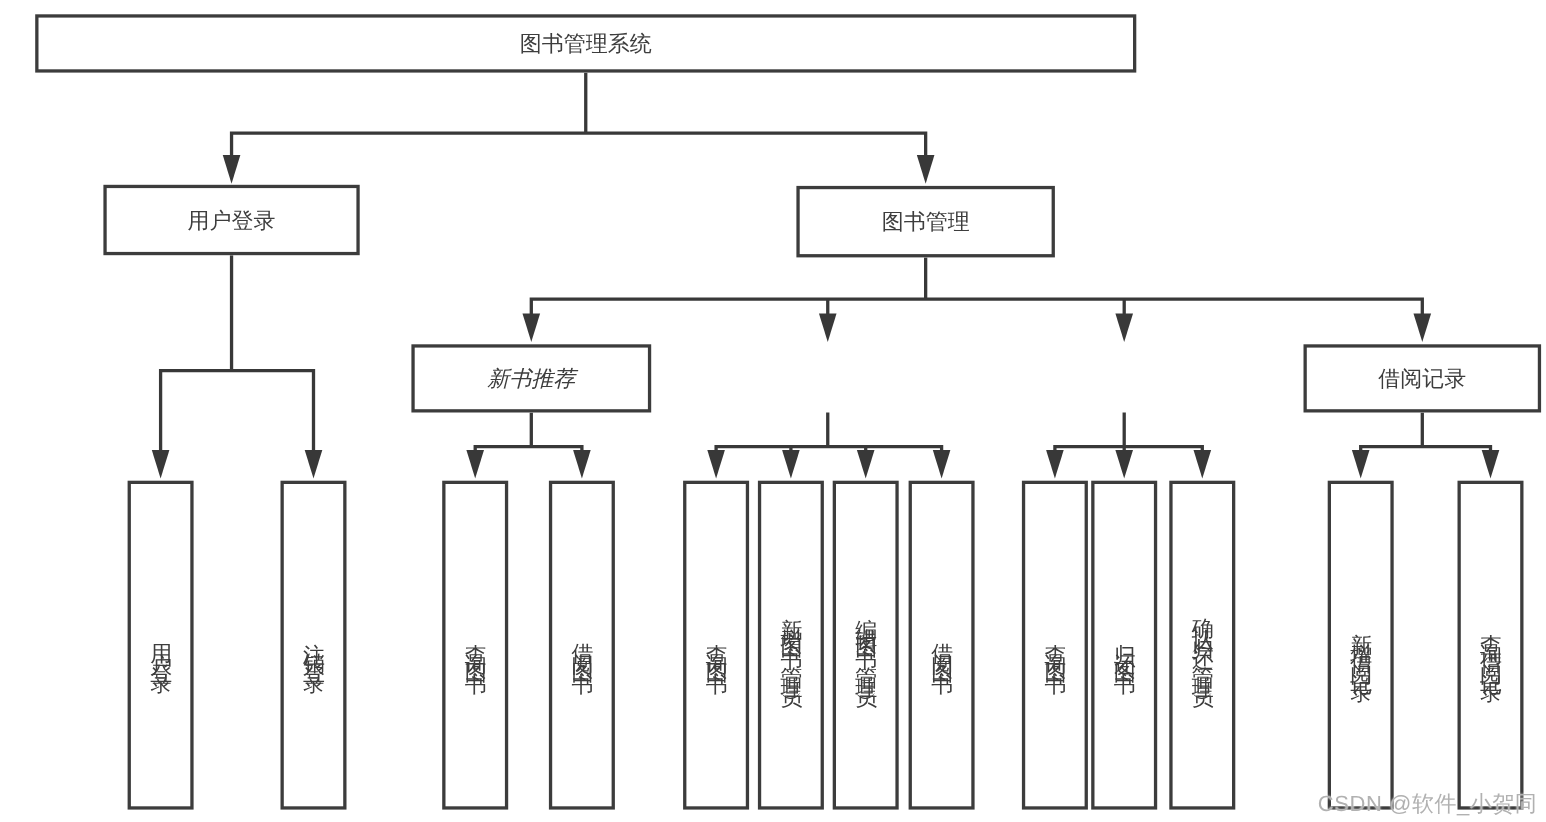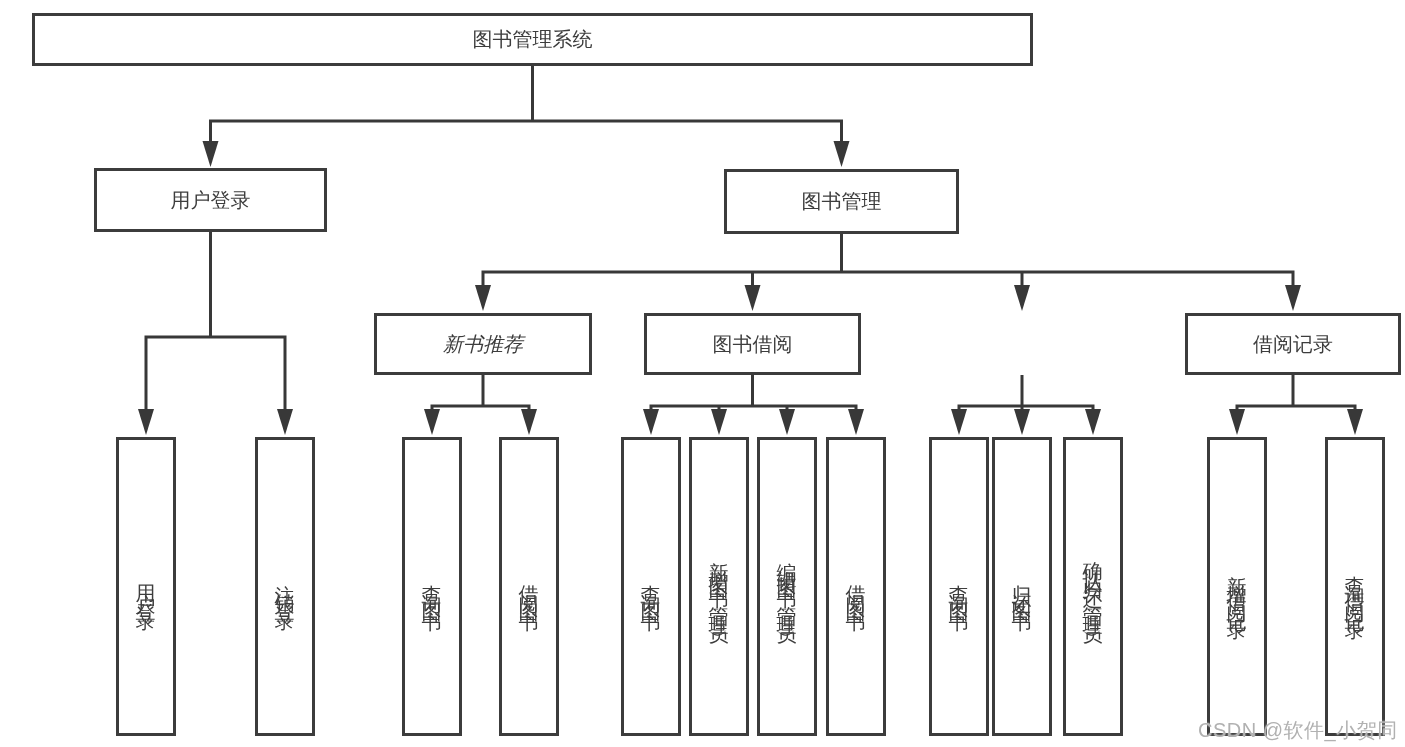--- a/index.html
+++ b/index.html
@@ -102,23 +102,20 @@
   <div class="node" id="l2-0">
     <span>用户登录</span>
   </div>
   <div class="node" id="l2-1">
     <span>图书管理</span>
   </div>
 
   <div class="node" id="l3-0">
     <span>新书推荐</span>
   </div>
-  <div class="node" id="l3-1">
-    <span>图书借阅</span>
-  </div>
   <div class="node" id="l3-3">
     <span>借阅记录</span>
   </div>
 
   <div class="node leaf" id="lf-0">
     <span class="vtext">用户登录</span>
   </div>
   <div class="node leaf" id="lf-1">
     <span class="vtext">注销登录</span>
   </div>

